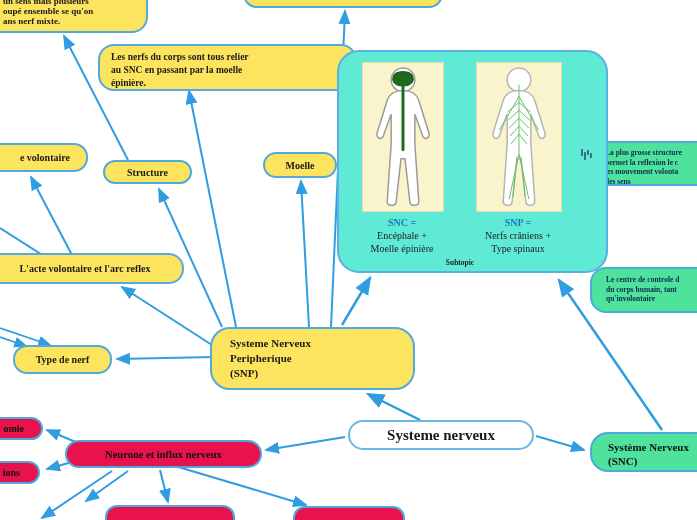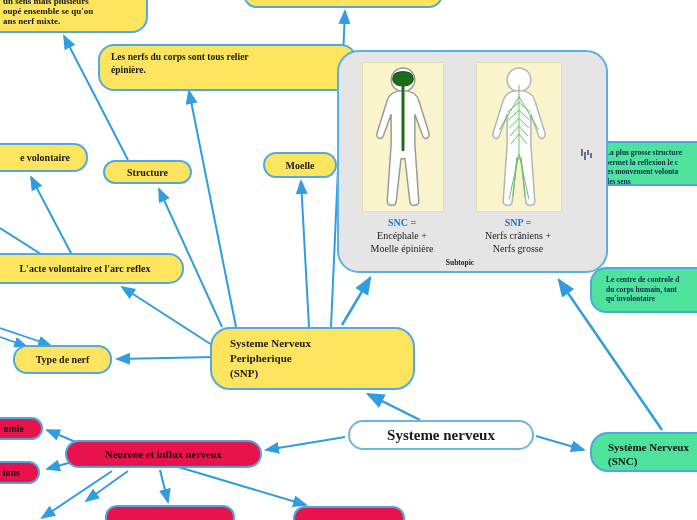--- a/index.html
+++ b/index.html
@@ -8,21 +8,21 @@
   #connector-layer{position:absolute;left:0;top:0;z-index:1;}
   .node{position:absolute;z-index:2;box-sizing:border-box;font-weight:bold;color:#1a1a1a;}
   .yellow{background:#fce45f;border:2px solid #52a9dd;}
   .red{background:#e8134d;border:2px solid #4da7dd;color:#111;}
   .green{background:#4ee29d;border:2px solid #4aa9df;color:#0d2c50;}
   .whiteb{background:#ffffff;border:2px solid #6cb6e3;}
   .center{display:flex;align-items:center;justify-content:center;text-align:center;}
   .ln{display:block;white-space:nowrap;}
   
   #subtopic-box{position:absolute;left:337px;top:50px;width:271px;height:223px;z-index:2;
-    background:#e5e5e5;border:2px solid #5ab0e3;border-radius:22px;box-sizing:border-box;}
+    background:#5eead4;border:2px solid #5ab0e3;border-radius:22px;box-sizing:border-box;}
   .panel{position:absolute;background:#faf4cc;border:1px solid #e4ddb0;}
   .caption{position:absolute;text-align:center;font-size:10px;color:#222;line-height:13px;}
   .cap-title{color:#1c76c5;font-weight:bold;}
   .footer-label{position:absolute;font-size:7.5px;font-weight:bold;color:#222;text-align:center;}
   svg{display:block;}
 </style>
 </head>
 <body>
 
 <div id="canvas">
@@ -64,20 +64,21 @@
       <span class="ln">un sens mais plusieurs</span>
       <span class="ln">oupé ensemble se qu'on</span>
       <span class="ln">ans nerf mixte.</span>
     </div>
   </div>
 
   <div class="node yellow" style="left:243px;top:-25px;width:200px;height:33px;border-radius:14px;"></div>
 
   <div class="node yellow" style="left:98px;top:44px;width:259px;height:47px;border-radius:16px;padding:5px 0 0 11px;font-size:9.5px;line-height:13px;">
       <span class="ln">Les nerfs du corps sont tous relier</span>
+      <span class="ln">au SNC en passant par la moelle</span>
       <span class="ln">épinière.</span>
   </div>
 
   <div class="node yellow center" style="left:103px;top:160px;width:89px;height:24px;border-radius:12px;font-size:10px;">
     <span>Structure</span>
   </div>
 
   <div class="node yellow center" style="left:263px;top:152px;width:74px;height:26px;border-radius:13px;font-size:10px;">
     <span>Moelle</span>
   </div>
@@ -195,18 +196,18 @@
     </div>
 
     <div class="caption" style="left:13px;top:164px;width:100px;">
       <span class="ln cap-title">SNC =</span>
       <span class="ln">Encéphale +</span>
       <span class="ln">Moelle épinière</span>
     </div>
     <div class="caption" style="left:127px;top:164px;width:104px;">
       <span class="ln cap-title">SNP =</span>
       <span class="ln">Nerfs crâniens +</span>
-      <span class="ln">Nerfs grosse</span>
+      <span class="ln">Type spinaux</span>
     </div>
     <div class="footer-label" style="left:93px;top:206px;width:56px;">Subtopic</div>
   </div>
 
 </div>
 
 </body></html>

